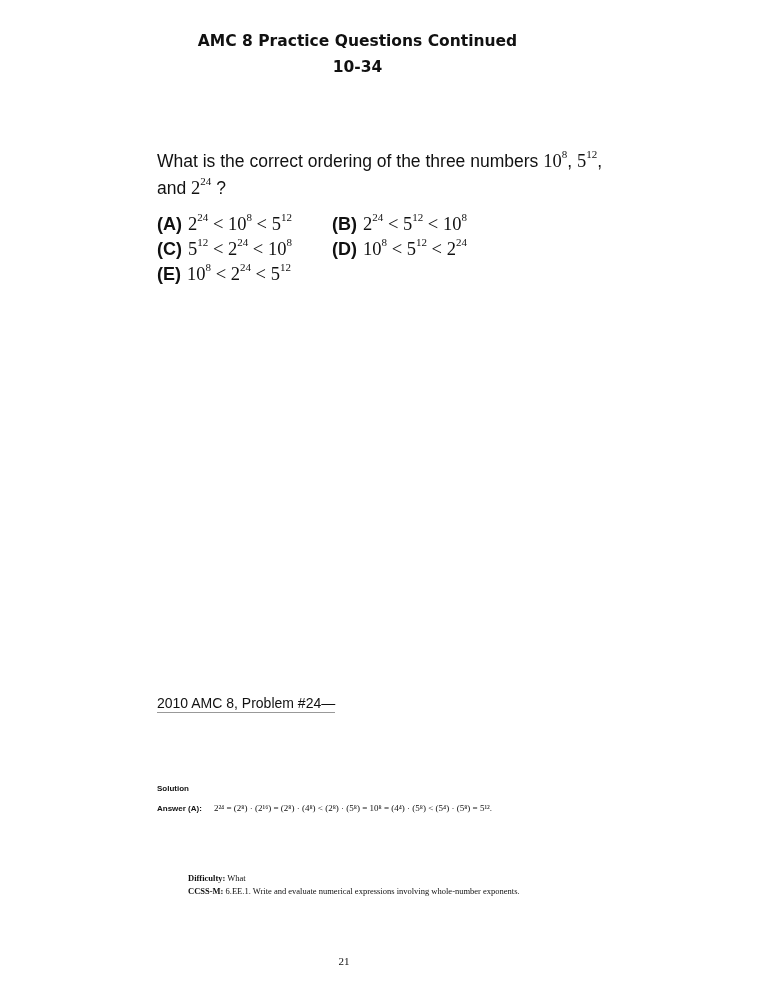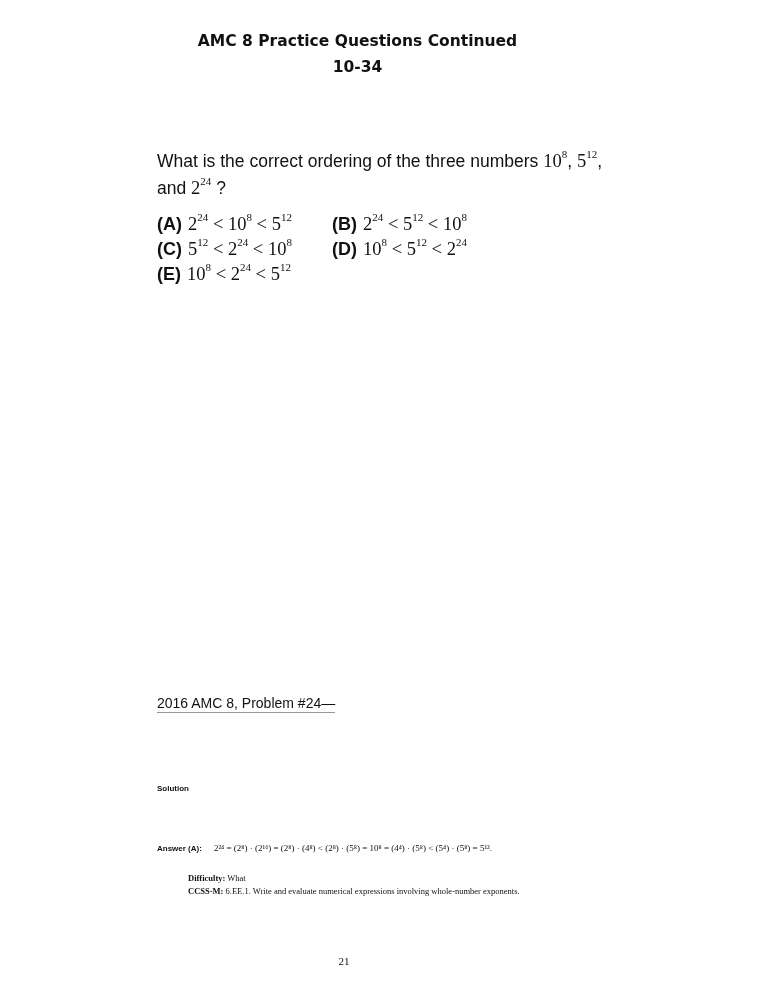--- a/index.html
+++ b/index.html
@@ -11,21 +11,21 @@
   .m { font-family:"Liberation Serif", serif; font-size:18.5px;text-align:center; }
   sup { font-size:11px; line-height:0; position:relative; top:-2px; vertical-align:super; }
   .choices { position:absolute; left:157px; top:214px; font-size:18.5px; }
   .row { display:flex; height:25px; align-items:baseline; }
   .choice { display:inline-flex; align-items:baseline; width:175px; }
   .lbl { font-family:"Liberation Sans", sans-serif; font-weight:bold; font-size:18px; margin-right:6px; }
   .src { position:absolute; left:157px; top:695px; font-family:"Liberation Sans", sans-serif; font-size:14px; }
   .src-title { display:inline-block; border-bottom:1.5px solid #999; padding-bottom:0; line-height:17px; }
   .hint { font-weight:bold; line-height:18px; }
   .sol-h { position:absolute; left:157px; top:784px; font-family:"Liberation Sans", sans-serif; font-weight:bold; font-size:8px; }
-  .ans { position:absolute; left:157px; top:803px; font-size:8px; display:flex; align-items:baseline;margin-top:40px; }
+  .ans { position:absolute; left:157px; top:803px; font-size:8px; display:flex; align-items:baseline; }
   .ans-l { font-family:"Liberation Sans", sans-serif; font-weight:bold; margin-right:12px; }
   .ans-m { font-family:"Liberation Serif", serif; font-size:9px; }
   .meta { position:absolute; left:144px; top:872px; font-family:"Liberation Serif", serif; font-size:8.5px; line-height:13px; }
   .meta b { font-weight:bold;padding-left:44px; }
   .pnum { position:absolute; left:0; width:688px; top:955px; text-align:center; font-family:"Liberation Serif", serif; font-size:11px; }
 </style>
 </head>
 <body>
 
 <div class="title t1">AMC 8 Practice Questions Continued</div>
@@ -63,21 +63,21 @@
   </div>
   <div class="row">
     <span class="choice">
       <span class="lbl">(E)</span>
       <span class="m"><span>10</span><sup>8</sup> &lt; <span>2</span><sup>24</sup> &lt; <span>5</span><sup>12</sup></span>
     </span>
   </div>
 </div>
 
 <div class="src">
-  <div class="src-title">2016 AMC 8, Problem #24—</div>
+  <div class="src-title">2010 AMC 8, Problem #24—</div>
 </div>
 
 <div class="sol-h">Solution</div>
 <div class="ans">
   <span class="ans-l">Answer (A):</span>
   <span class="ans-m">2²⁴ = (2⁸) · (2¹⁶) = (2⁸) · (4⁸) &lt; (2⁸) · (5⁸) = 10⁸ = (4⁴) · (5⁸) &lt; (5⁴) · (5⁸) = 5¹².</span>
 </div>
 
 <div class="meta">
   <div><b>Difficulty:</b> <span>What</span></div>

